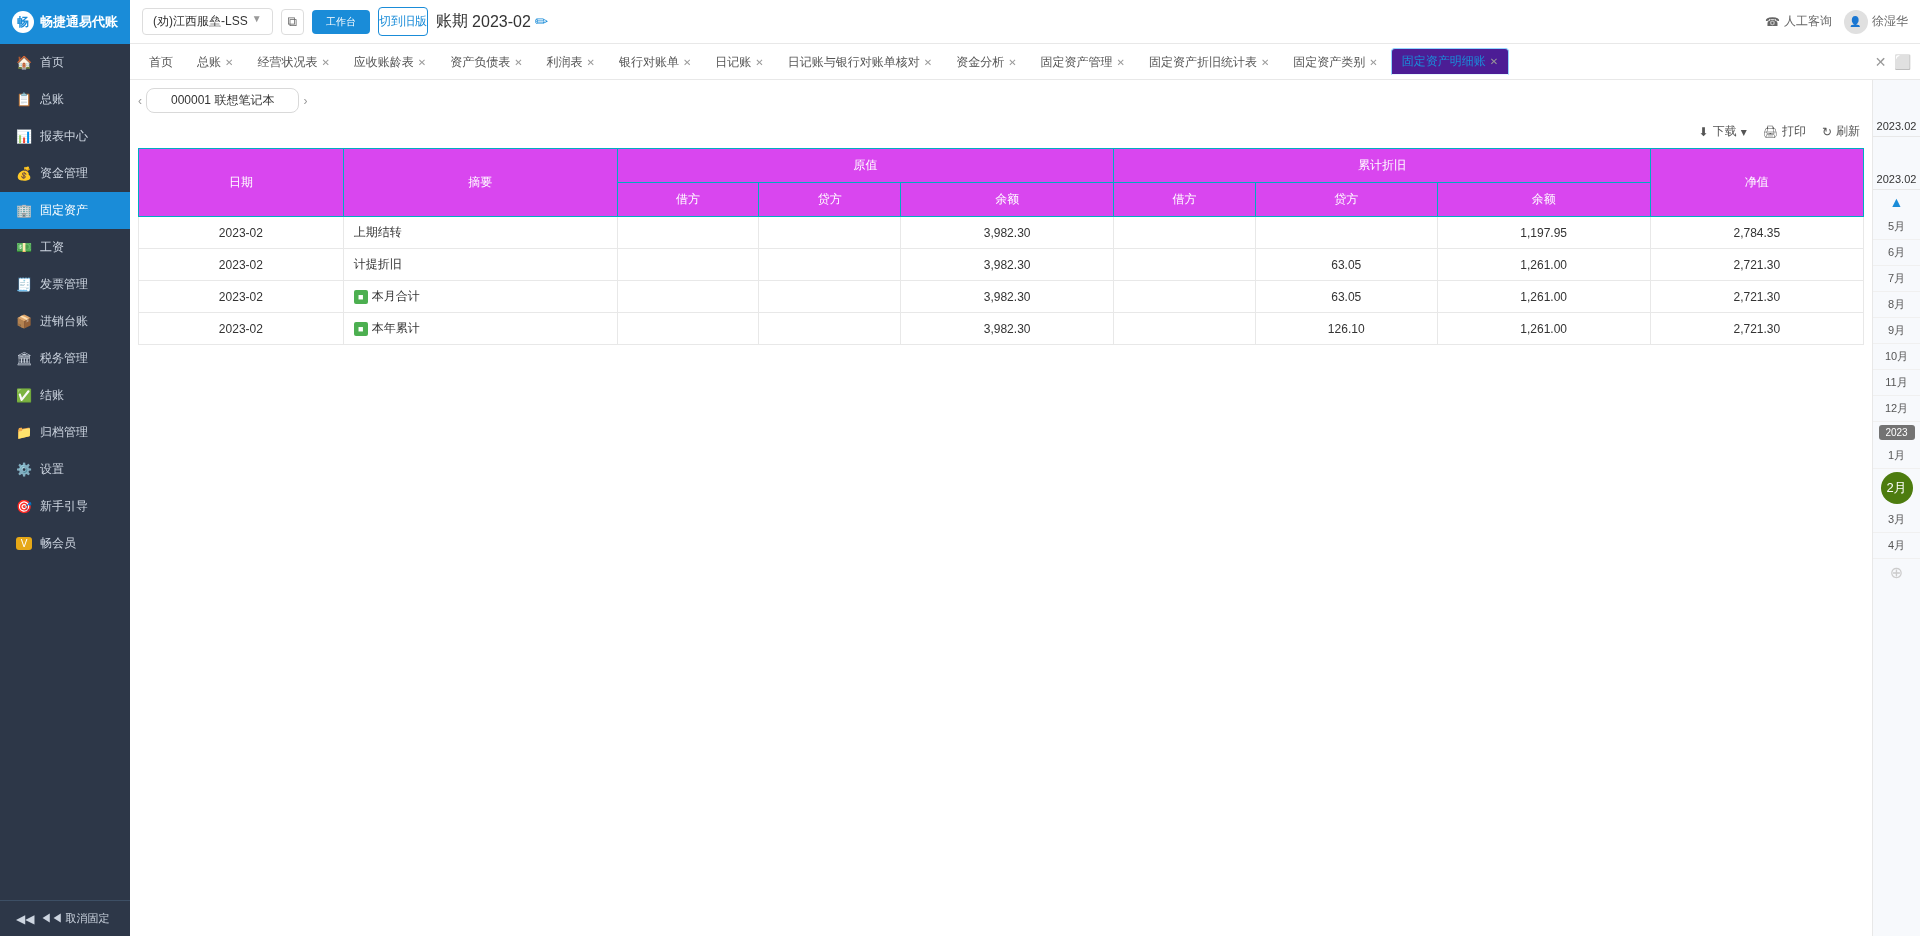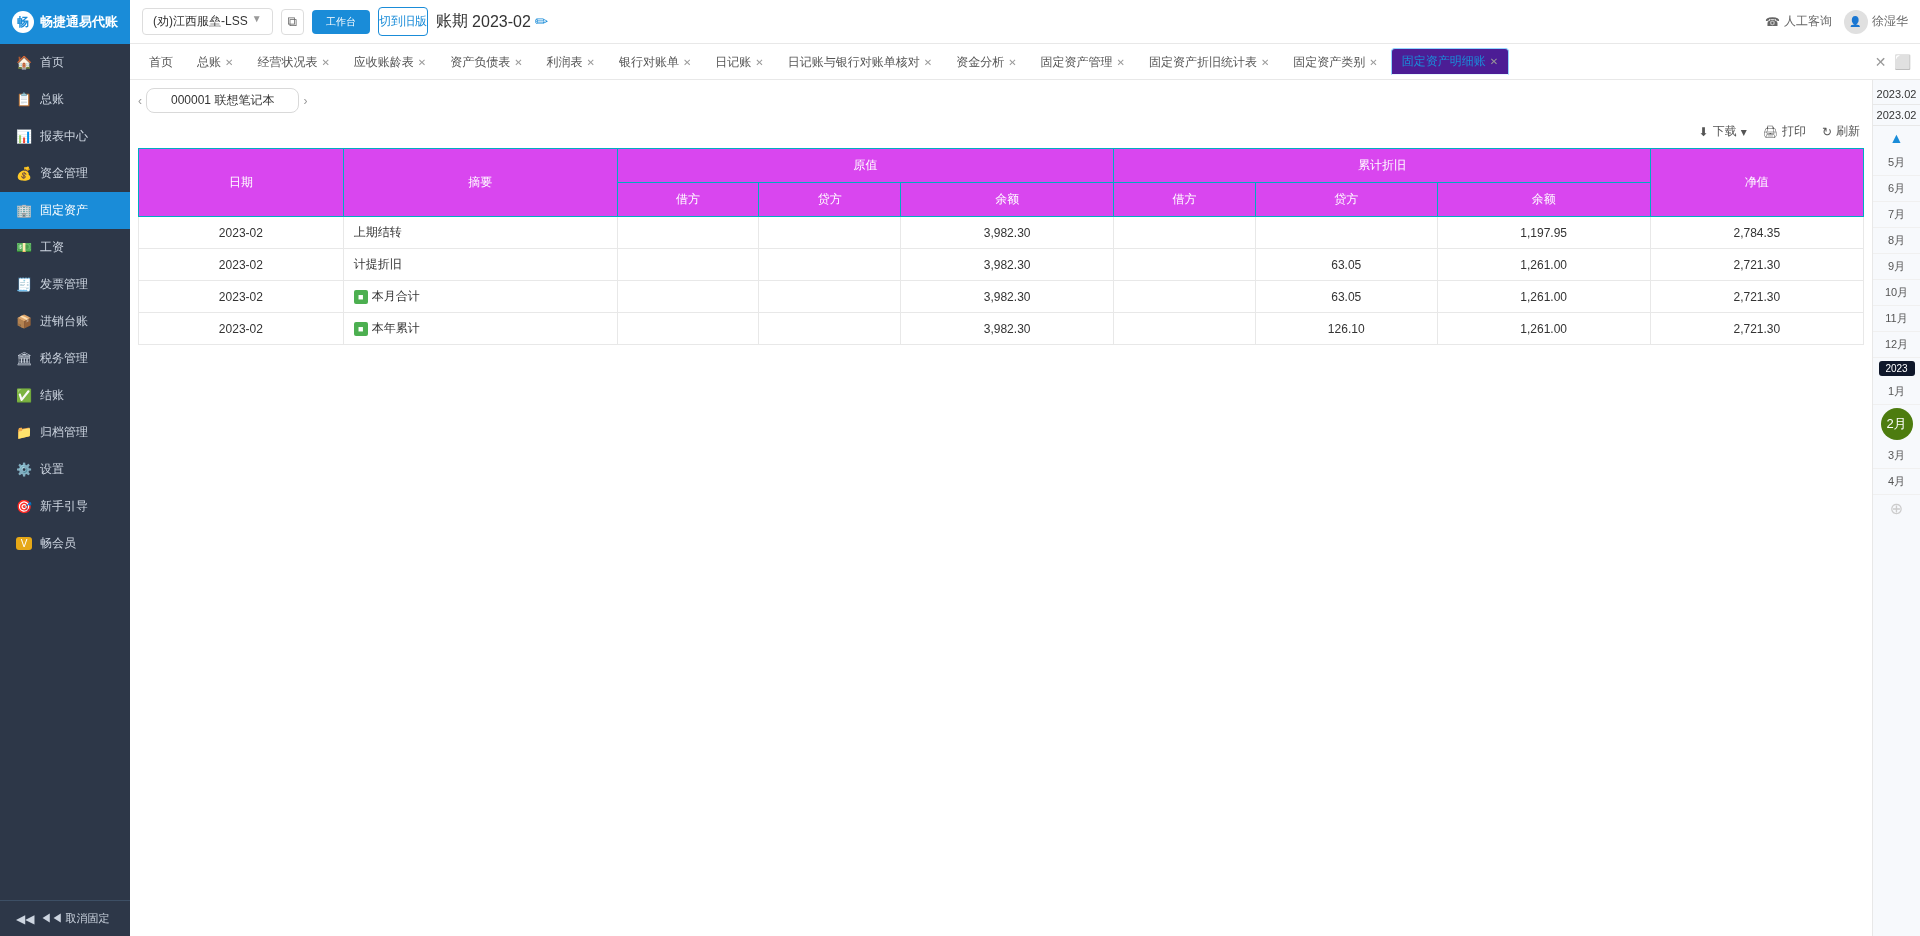--- a/index.html
+++ b/index.html
@@ -227,20 +227,21 @@
       overflow-y: auto;
       padding-top: 4px;
     }
     .right-panel-year {
       font-size: 11px;
       color: #333;
       padding: 4px 2px;
       text-align: center;
       width: 100%;
       border-bottom: 1px solid #e8e8e8;
+      margin-top: 32px;
     }
     .right-panel-month {
       width: 100%;
       padding: 5px 2px;
       text-align: center;
       cursor: pointer;
       color: #555;
       border-bottom: 1px solid #f0f0f0;
     }
     .right-panel-scroll-up {
@@ -523,21 +524,21 @@
       <div class="right-panel-year">2023.02</div>
       <div class="right-panel-scroll-up">▲</div>
       <div class="right-panel-month">5月</div>
       <div class="right-panel-month">6月</div>
       <div class="right-panel-month">7月</div>
       <div class="right-panel-month">8月</div>
       <div class="right-panel-month">9月</div>
       <div class="right-panel-month">10月</div>
       <div class="right-panel-month">11月</div>
       <div class="right-panel-month">12月</div>
-      <div style="background:#0f172a;color:#fff;border-radius:3px;font-size:10px;padding:2px 4px;margin:3px auto;text-align:center;cursor:pointer;width:36px;">2023</div>
+      <div style="background:#737373;color:#fff;border-radius:3px;font-size:10px;padding:2px 4px;margin:3px auto;text-align:center;cursor:pointer;width:36px;">2023</div>
       <div class="right-panel-month">1月</div>
       <div style="background:#4d7c0f;color:#fff;border-radius:50%;width:32px;height:32px;display:flex;align-items:center;justify-content:center;margin:3px auto;cursor:pointer;font-size:13px;">2月</div>
       <div class="right-panel-month">3月</div>
       <div class="right-panel-month">4月</div>
       <div class="right-panel-more">⊕</div>
     </div>
   </div>
 </div>
 
 </body></html>

